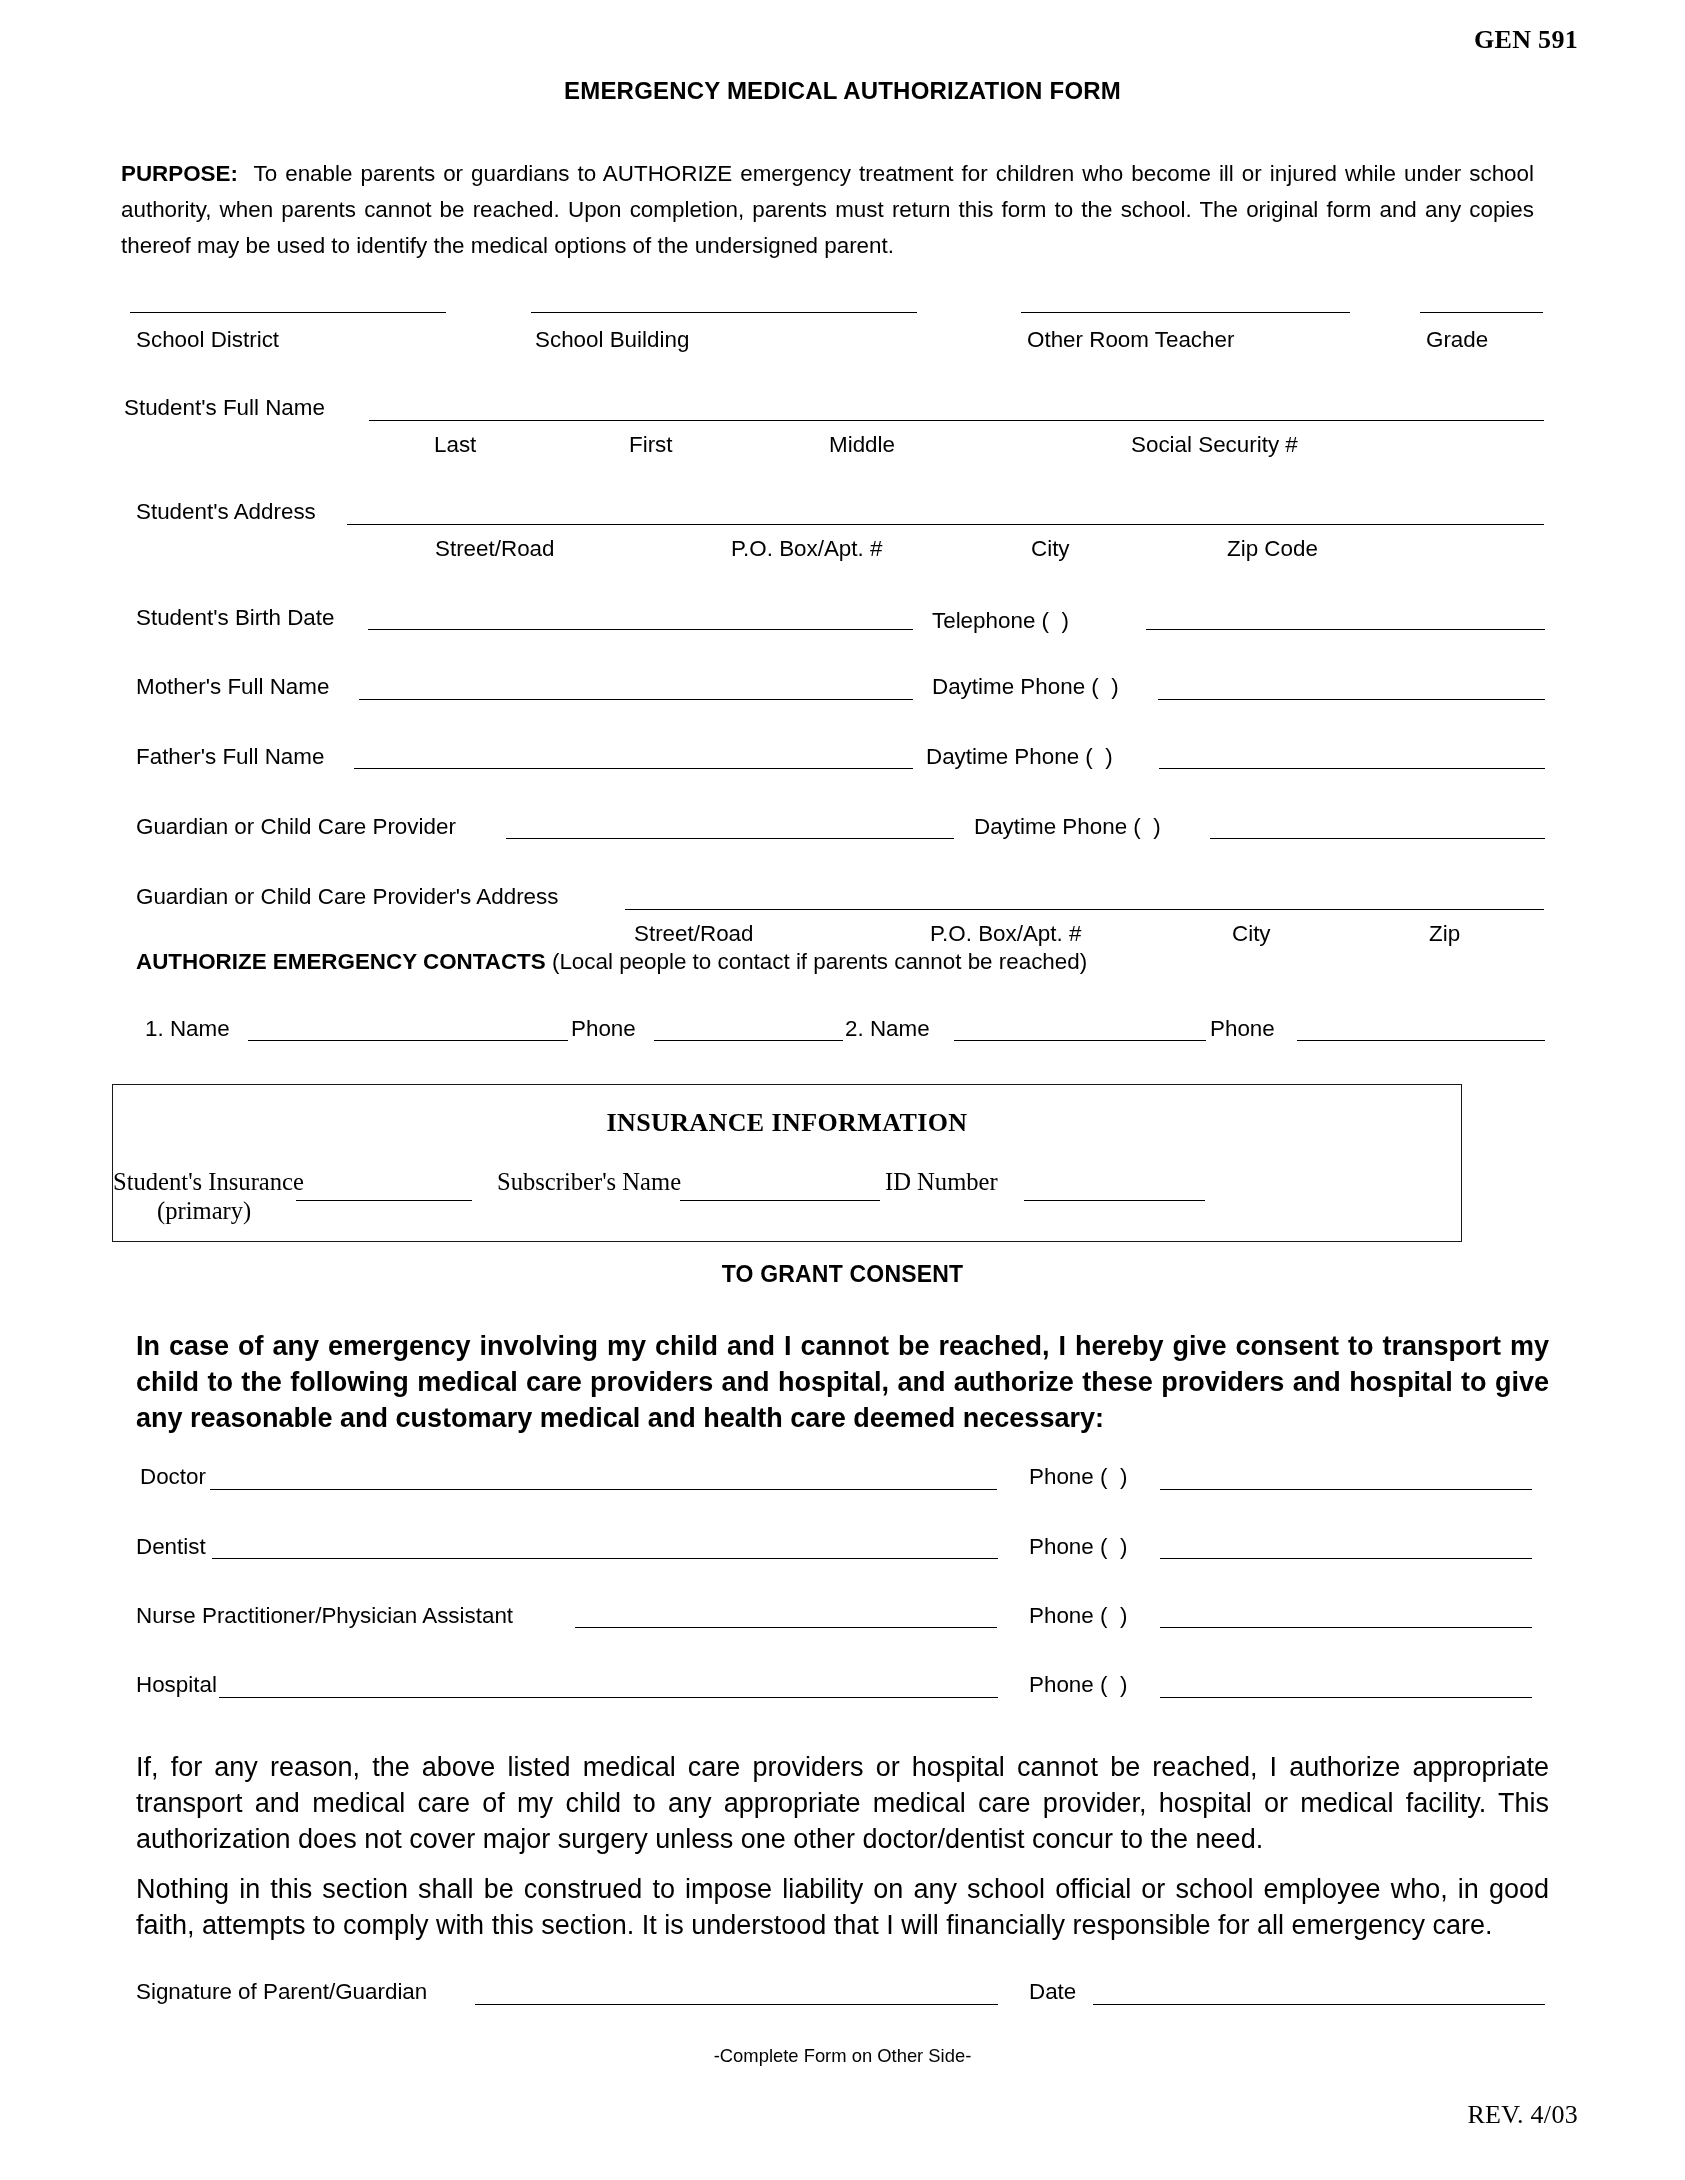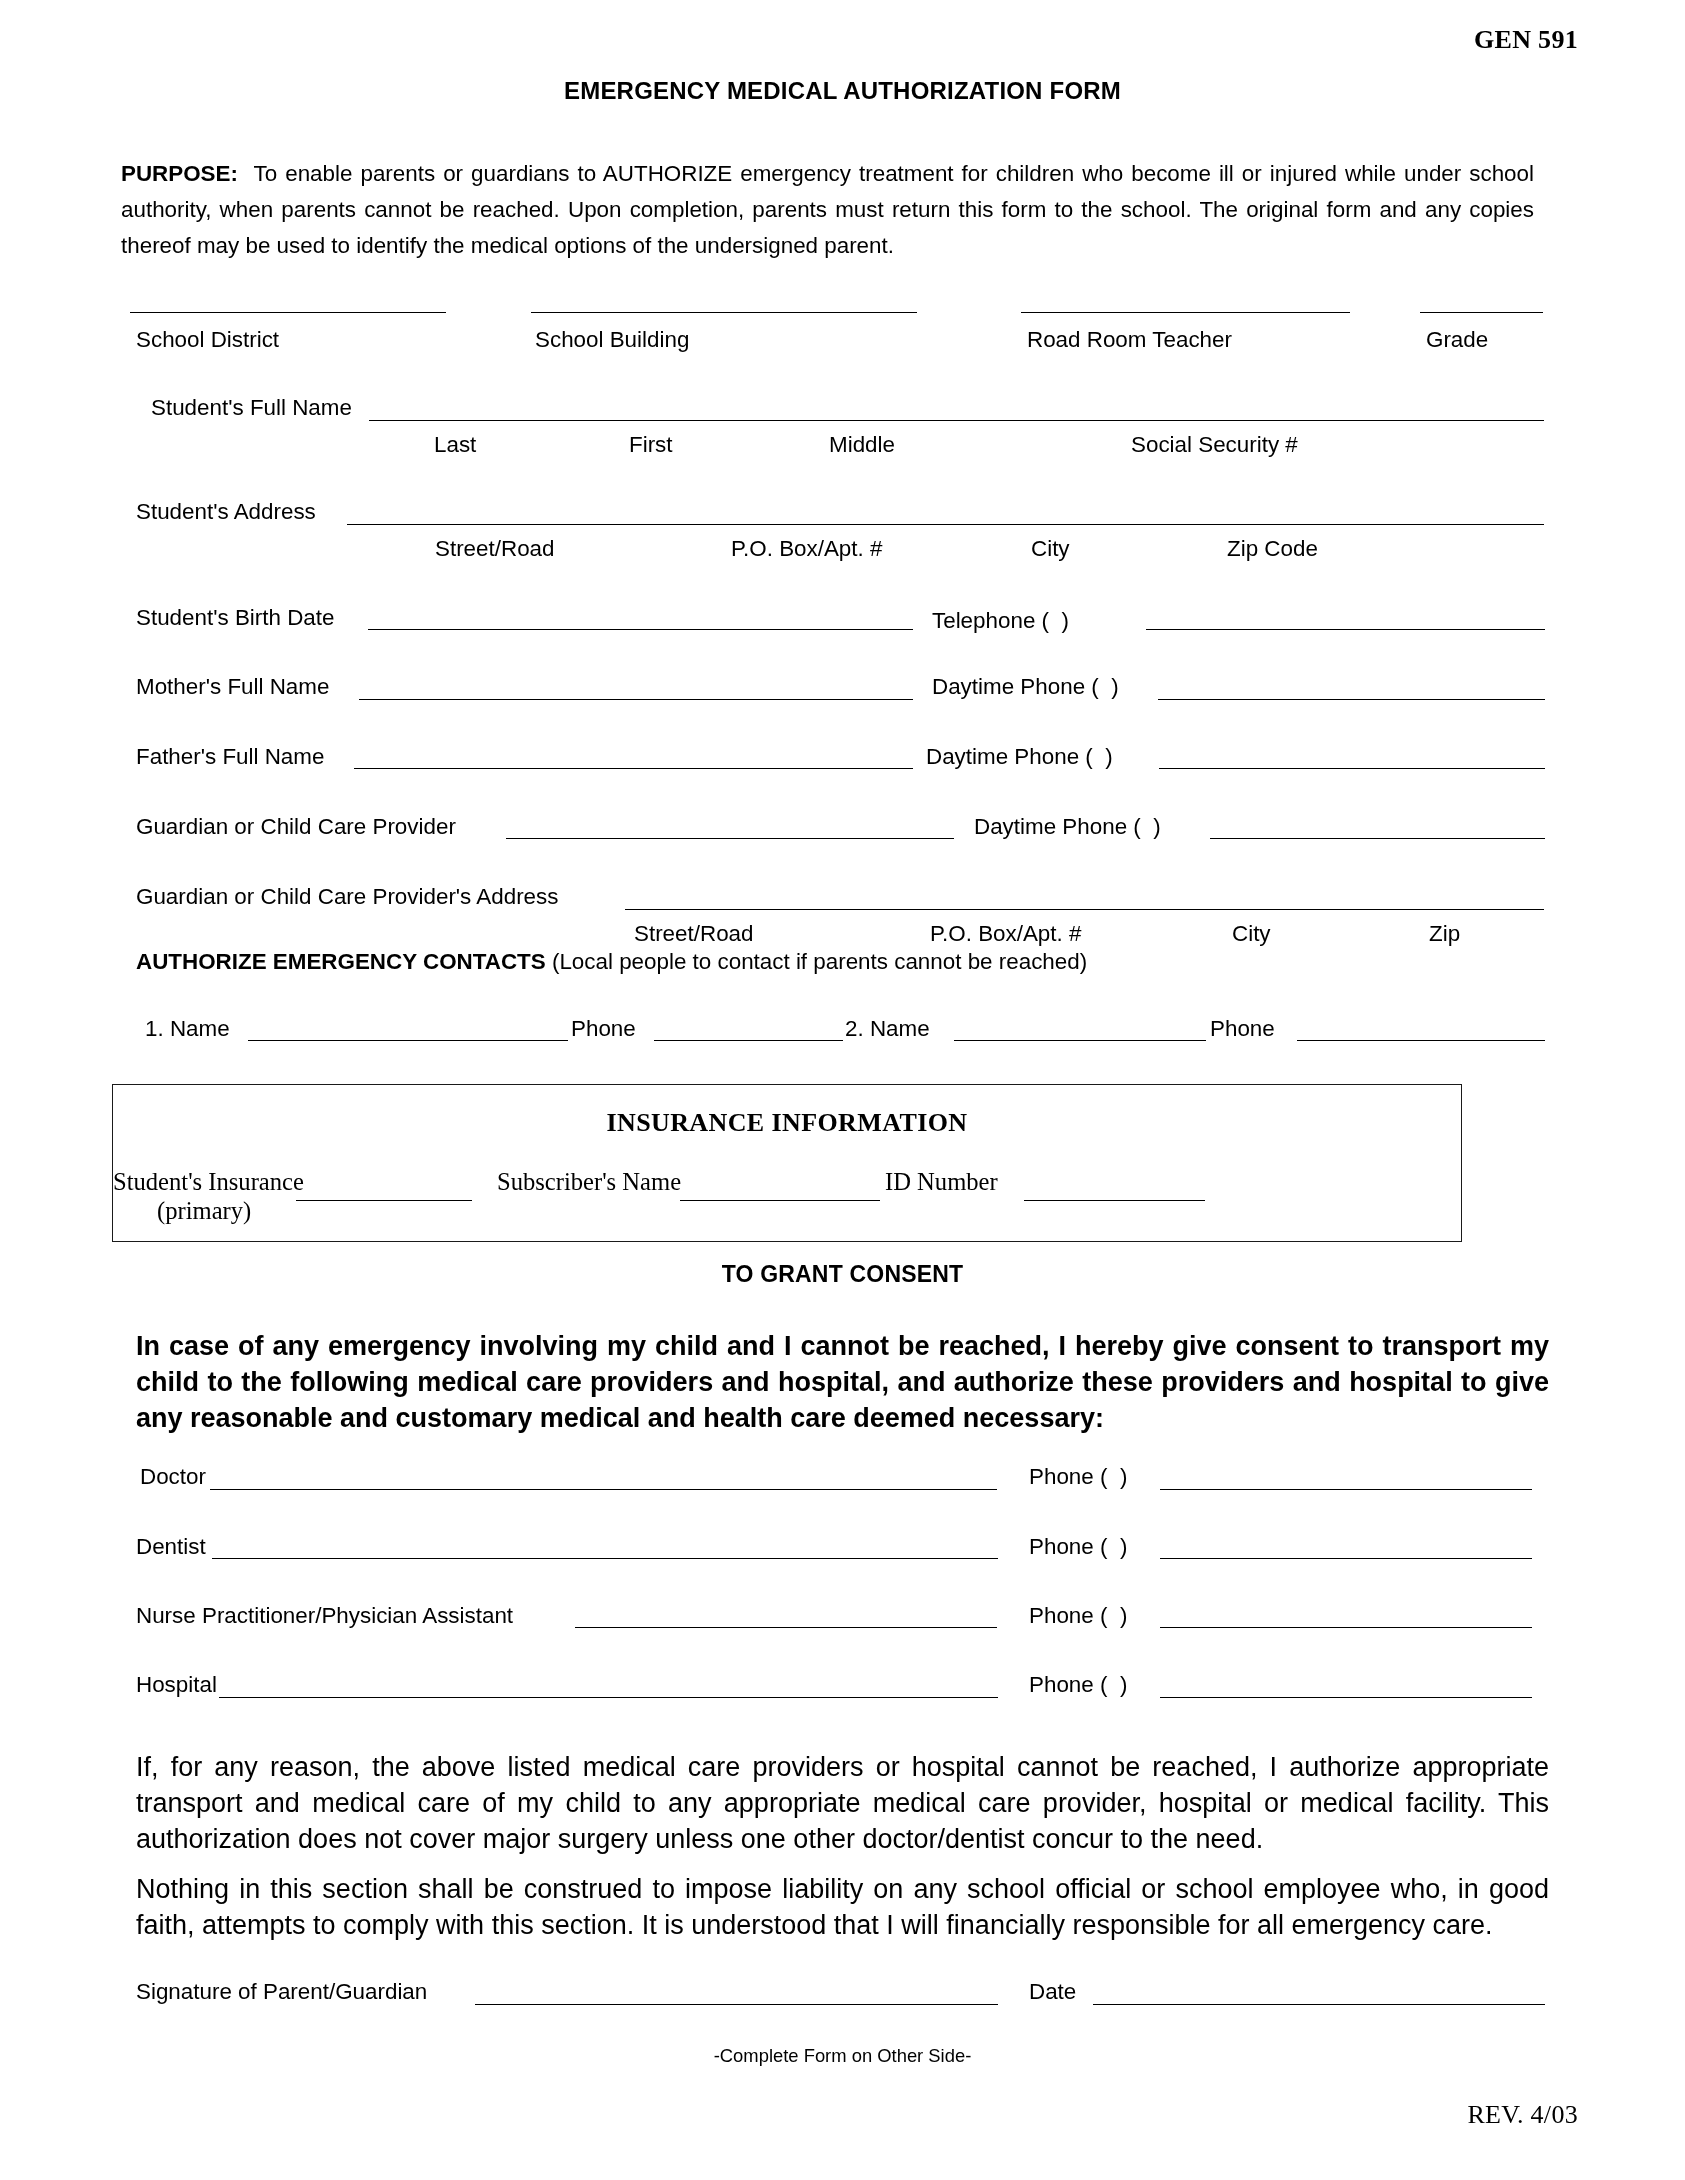--- a/index.html
+++ b/index.html
@@ -131,24 +131,24 @@
 
   <div class="abs sans" id="purpose"><span class="lbl">PURPOSE:</span>&nbsp; <span>To enable parents or guardians to AUTHORIZE emergency treatment for children who become ill or injured while under school authority, when parents cannot be reached. Upon completion, parents must return this form to the school. The original form and any copies thereof may be used to identify the medical options of the undersigned parent.</span></div>
 
   <div class="rule" style="left:130px;  top:312px; width:316px;"></div>
   <div class="rule" style="left:531px;  top:312px; width:386px;"></div>
   <div class="rule" style="left:1021px; top:312px; width:329px;"></div>
   <div class="rule" style="left:1420px; top:312px; width:123px;"></div>
 
   <div class="abs sans flabel" style="left:136px;  top:327px;">School District</div>
   <div class="abs sans flabel" style="left:535px;  top:327px;">School Building</div>
-  <div class="abs sans flabel" style="left:1027px; top:327px;">Road Room Teacher</div>
+  <div class="abs sans flabel" style="left:1027px; top:327px;">Other Room Teacher</div>
   <div class="abs sans flabel" style="left:1426px; top:327px;">Grade</div>
 
-  <div class="abs sans flabel" style="left:151px; top:395px;">Student's Full Name</div>
+  <div class="abs sans flabel" style="left:124px; top:395px;">Student's Full Name</div>
   <div class="rule" style="left:369px; top:420px; width:1175px;"></div>
 
   <div class="abs sans sublabel" style="left:434px;  top:432px;">Last</div>
   <div class="abs sans sublabel" style="left:629px;  top:432px;">First</div>
   <div class="abs sans sublabel" style="left:829px;  top:432px;">Middle</div>
   <div class="abs sans sublabel" style="left:1131px; top:432px;">Social Security #</div>
 
   <div class="abs sans flabel" style="left:136px; top:499px;">Student's Address</div>
   <div class="rule" style="left:347px; top:524px; width:1197px;"></div>
 

